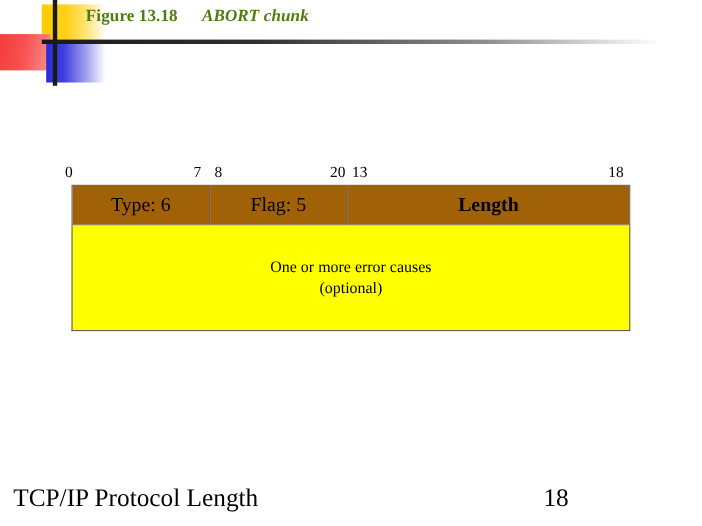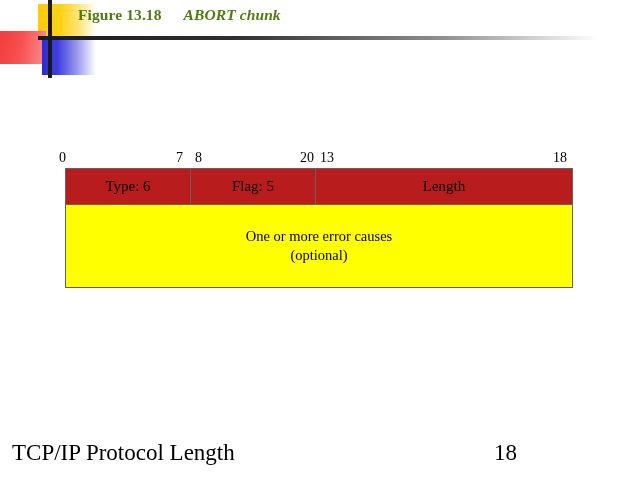--- a/index.html
+++ b/index.html
@@ -99,37 +99,37 @@
   #bit-16  { left: 255px; }
   #bit-31  { left: 488px; }
 
   #header-row {
     display: flex;
     border: 1.4px solid #666066;
     box-sizing: border-box;
     height: 37px;
   }
   .hdr-cell {
-    background: #b91c1c;
+    background: #a16207;
     display: flex;
     align-items: center;
     justify-content: center;
-    font-size: 15px;
+    font-size: 18px;
     box-sizing: border-box;
   }
   #cell-type   { width: 125px; border-right: 1.4px solid #666066; }
   #cell-flag   { width: 125px; border-right: 1.4px solid #666066; }
-  #cell-length { flex: 1; }
+  #cell-length { flex: 1; font-weight: bold; }
 
   #payload-box {
     border: 1.4px solid #666066;
     border-top: none;
     box-sizing: border-box;
     background: #FFFF00;
-    height: 83px;
+    height: 96px;
     display: flex;
     align-items: center;
     justify-content: center;
     flex-direction: column;
     font-size: 14.5px;
     line-height: 19px;
   }
   #payload-box div { text-align: center; }
 
   

